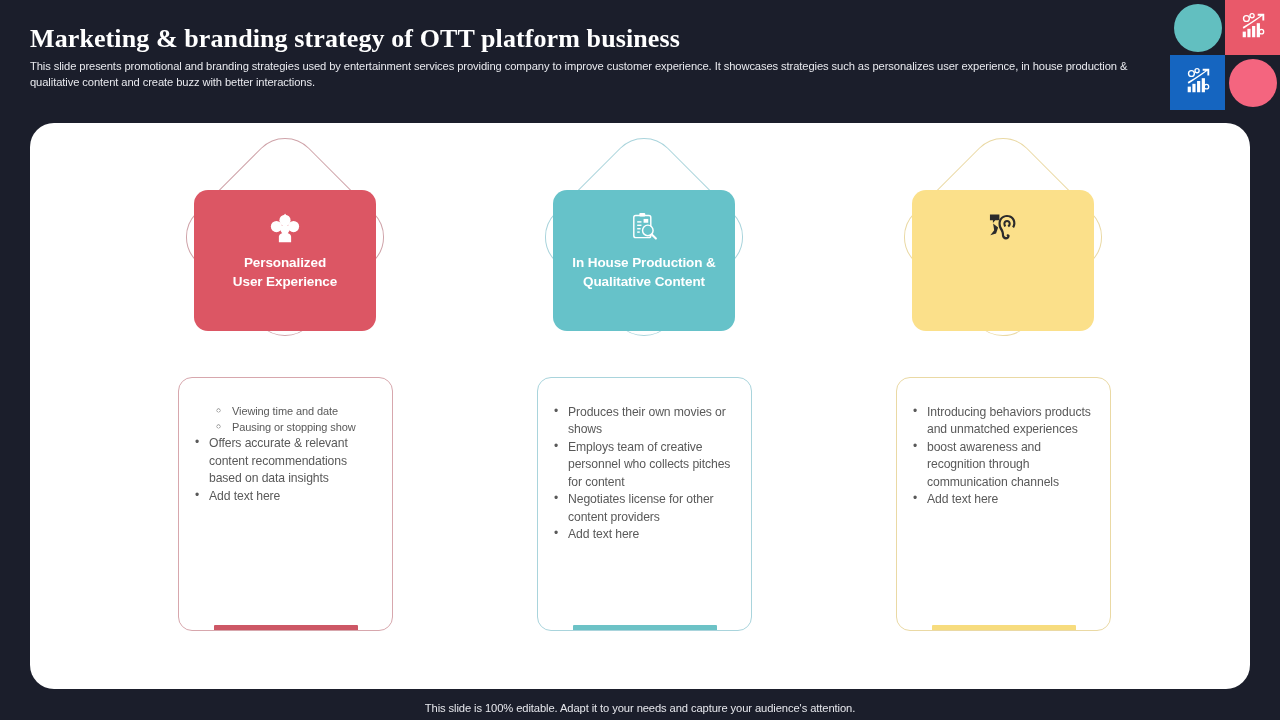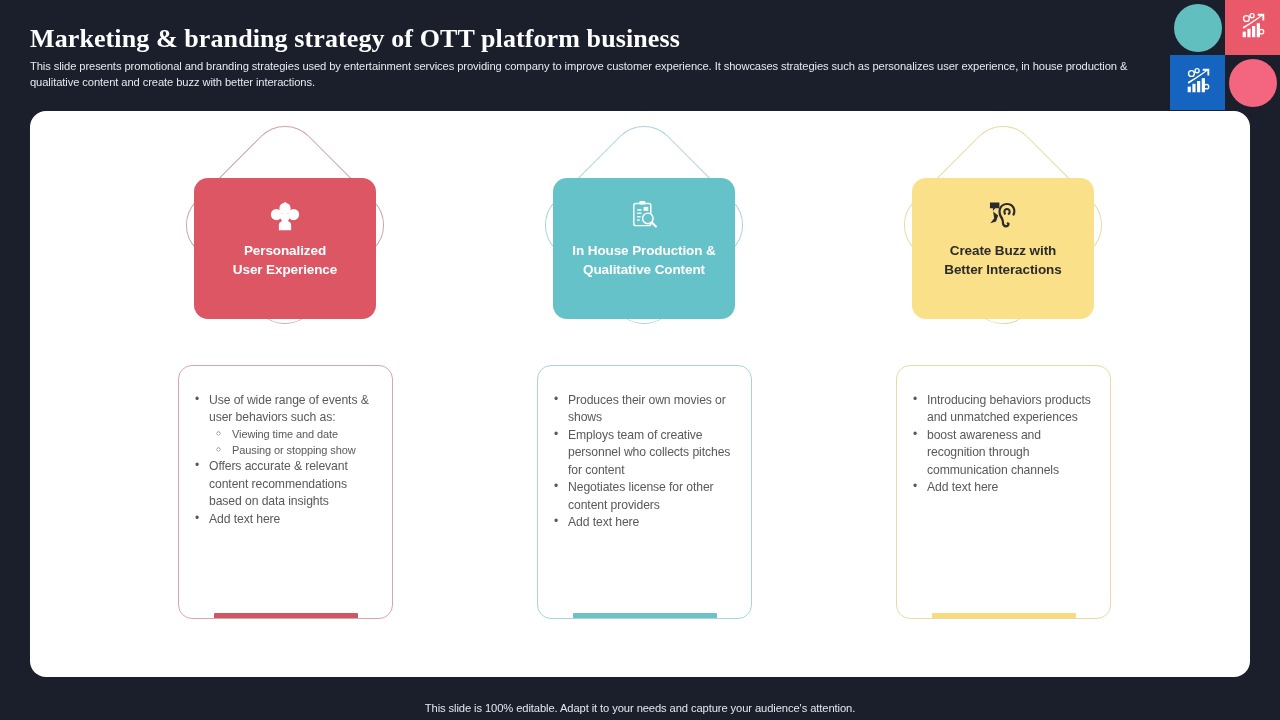--- a/index.html
+++ b/index.html
@@ -74,25 +74,25 @@
   }
   .badge-circle-pink {
     width: 48px; height: 48px; border-radius: 50%;
     background: #f4657f;
   }
 
   
   .panel {
     position: absolute;
     left: 30px;
-    top: 111px;
+    top: 123px;
     width: 1220px;
     height: 566px;
     background: #ffffff;
-    border-radius: 16px;
+    border-radius: 24px;
   }
 
   
   .columns {
     position: absolute;
     left: 0; top: 0;
     width: 1220px; height: 566px;
   }
 
   .column {
@@ -307,21 +307,20 @@
           </svg>
         </span>
         <div class="card-title" style="color:#ffffff;">
           <span>Personalized</span><br>
           <span>User Experience</span>
         </div>
       </div>
 
       <div class="content-box" style="border-color:#d7a7ad;">
         <ul class="bullets">
-          <li class="lvl1">Use of wide range of events &amp; user behaviors such as:</li>
           <li class="lvl2">Viewing time and date</li>
           <li class="lvl2">Pausing or stopping show</li>
           <li class="lvl1">Offers accurate &amp; relevant content recommendations based on data insights</li>
           <li class="lvl1">Add text here</li>
         </ul>
         <div class="accent-bar" style="background:#cd5765;"></div>
       </div>
     </div>
 
     <div class="column c1">
@@ -369,24 +368,20 @@
             <g fill="#2b2b2b">
               <path d="M5.5 6 h10.5 v6.6 h-4.6 l-2.6 3 v-3 H5.5 z"></path>
               <path d="M9 16 l1.2 7.5 l-4.3 5.6 l6.4 -2 l2.3 -6.6 z"></path>
             </g>
             <g fill="#2b2b2b">
               <path d="M24.4 6.8 c-5.6 0-9.4 4.1-9.4 9.6 c0 3.6 1.1 5.3 2.2 7.2 c1.0 1.8 1.6 3.3 1.6 5.8 c0 2.6 2.0 4.4 4.4 4.4 c2.3 0 4.2-1.6 4.2-3.8 c0-1.2-0.9-2-1.9-2 c-0.9 0-1.5 0.5-1.5 1.3 c0 0.7 0.4 1 0.9 1.2 c-0.3 0.4-0.9 0.6-1.6 0.6 c-1.2 0-2.1-0.9-2.1-2.4 c0-2.6-0.8-4.7-1.9-6.7 c-1.0-1.8-1.9-3.2-1.9-5.8 c0-4.3 2.9-7.3 7.0-7.3 c4.1 0 7.0 3.0 7.0 7.0 c0 1.5-0.4 2.7-1.2 3.9 l2.0 1.2 c1.0-1.5 1.6-3.2 1.6-5.2 c0-5.4-3.8-9.0-9.4-9.0 z"></path>
               <path d="M24.5 12.2 c-2.4 0-4.1 1.8-4.1 4.2 c0 1.4 0.5 2.4 1.1 3.5 l2.0-1.1 c-0.5-0.9-0.8-1.5-0.8-2.4 c0-1.1 0.8-1.9 1.8-1.9 c1.1 0 1.8 0.8 1.8 1.8 c0 0.9-0.5 1.6-1.3 2.4 l1.6 1.6 c1.2-1.2 2.0-2.4 2.0-4.0 c0-2.3-1.8-4.1-4.1-4.1 z"></path>
             </g>
           </svg>
         </span>
-        <div class="card-title" style="color:#2b2b2b;">
-          <span>Create Buzz with</span><br>
-          <span>Better Interactions</span>
-        </div>
       </div>
 
       <div class="content-box" style="border-color:#ead9a4;">
         <ul class="bullets">
           <li class="lvl1">Introducing behaviors products and unmatched experiences</li>
           <li class="lvl1">boost awareness and recognition through communication channels</li>
           <li class="lvl1">Add text here</li>
         </ul>
         <div class="accent-bar" style="background:#f7dc7e;"></div>
       </div>

